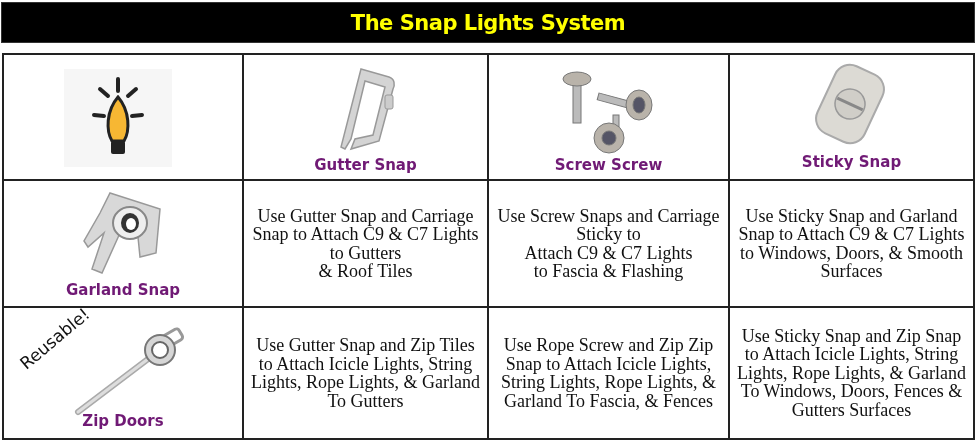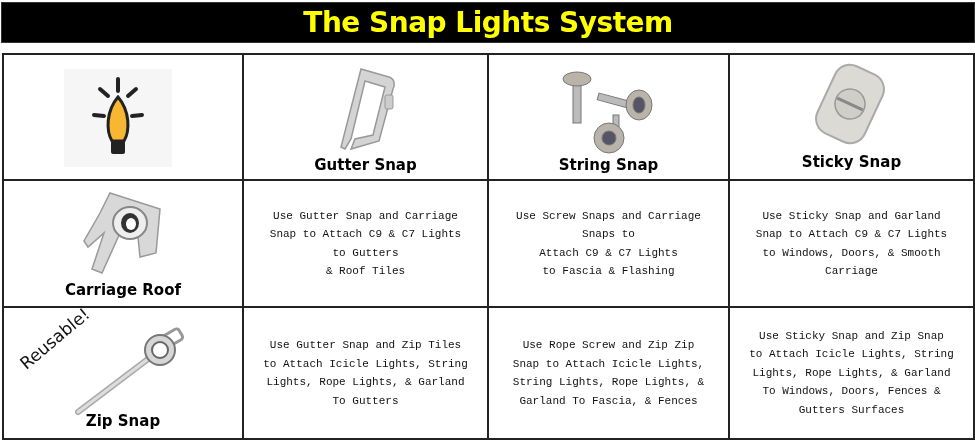--- a/index.html
+++ b/index.html
@@ -1,25 +1,25 @@
 <!DOCTYPE html>
 <html><head>
 <meta charset="utf-8">
 <style>
   html, body { margin:0; padding:0; background:#ffffff; }
   body { width:975px; height:442px; position:relative; overflow:hidden; font-family:"Liberation Sans", sans-serif; }
   .title-bar { position:absolute; left:1px; top:2px; width:972px; height:39px; background:#000; border:1px solid #333;
     display:flex; align-items:center; justify-content:center; }
-  .title-bar span { color:#ffff00; font-family:"DejaVu Sans", sans-serif; font-weight:bold; font-size:28px; letter-spacing:-0.5px; }
+  .title-bar span { color:#ffff00; font-family:"DejaVu Sans", sans-serif; font-weight:bold; font-size:21px; letter-spacing:-0.5px; }
   table.grid { position:absolute; left:2px; top:53px; border-collapse:collapse; table-layout:fixed; }
   table.grid td { border:2px solid #222; padding:0; position:relative; vertical-align:middle; text-align:center; }
   .c0 { width:238px; } .c1 { width:243px; } .c2 { width:239px; } .c3 { width:243px;border-radius:30px; }
   .r0 td { height:124px; } .r1 td { height:125px; } .r2 td { height:130px; }
-  .label { position:absolute; left:0; right:0; font-family:"DejaVu Sans", sans-serif; font-weight:bold; font-size:15px; color:#000000; }
-  .desc { font-family:Liberation Mono, monospace; font-size:11px; line-height:18.5px; color:#111; padding:0 6px; }
+  .label { position:absolute; left:0; right:0; font-family:"DejaVu Sans", sans-serif; font-weight:bold; font-size:15px; color:#701a75; }
+  .desc { font-family:Liberation Serif, serif; font-size:18px; line-height:18.5px; color:#111; padding:0 6px; }
   .img { position:absolute; }
   .reusable { position:absolute; left:12px; top:50px; transform:rotate(-40deg); transform-origin:left top;
     font-family:"DejaVu Sans", sans-serif; font-size:17px; color:#111; }
 </style>
 </head>
 <body>
 
 <div class="title-bar">
   <span>The Snap Lights System</span>
 </div>
@@ -54,21 +54,21 @@
           <rect x="14" y="20" width="8" height="40"></rect>
           <ellipse cx="18" cy="16" rx="14" ry="7" fill="#b9b3aa"></ellipse>
           <rect x="40" y="30" width="36" height="7" transform="rotate(15 40 30)"></rect>
           <ellipse cx="80" cy="42" rx="13" ry="15" fill="#b9b3aa"></ellipse>
           <ellipse cx="80" cy="42" rx="6" ry="8" fill="#556"></ellipse>
           <rect x="54" y="52" width="6" height="12"></rect>
           <circle cx="50" cy="75" r="15" fill="#b9b3aa"></circle>
           <circle cx="50" cy="75" r="7" fill="#556"></circle>
         </g>
       </svg>
-      <div class="label" style="top:101px">String Snap</div>
+      <div class="label" style="top:101px">Screw Screw</div>
     </td>
     <td class="c3">
       <svg class="img" style="left:82px;top:4px" width="76" height="90" viewBox="0 0 76 90">
         <g transform="rotate(25 38 45)">
           <rect x="12" y="8" width="52" height="74" rx="16" fill="#dcdad4" stroke="#aaa" stroke-width="2"></rect>
           <circle cx="38" cy="45" r="15" fill="#d0cec8" stroke="#999" stroke-width="1.5"></circle>
           <line x1="24" y1="45" x2="52" y2="45" stroke="#888" stroke-width="3"></line>
         </g>
       </svg>
       <div class="label" style="top:98px">Sticky Snap</div>
@@ -76,53 +76,53 @@
   </tr>
 
   <tr class="r1">
     <td class="c0">
       <svg class="img" style="left:76px;top:6px" width="84" height="92" viewBox="0 0 84 92">
         <path d="M30 6 L80 22 L76 66 L60 70 L58 50 L40 46 L22 86 L12 82 L24 46 L8 60 L4 54 L20 26 Z" fill="#d8d8d8" stroke="#999" stroke-width="1.5"></path>
         <ellipse cx="50" cy="36" rx="17" ry="16" fill="#eee" stroke="#888" stroke-width="2"></ellipse>
         <ellipse cx="50" cy="36" rx="9" ry="10" fill="#333"></ellipse>
         <ellipse cx="51" cy="37" rx="5" ry="6" fill="#fff"></ellipse>
       </svg>
-      <div class="label" style="top:100px">Carriage Roof</div>
+      <div class="label" style="top:100px">Garland Snap</div>
     </td>
     <td class="c1 desc">
       <div>Use Gutter Snap and Carriage</div>
       <div>Snap to Attach C9 &amp; C7 Lights</div>
       <div>to Gutters</div>
       <div>&amp; Roof Tiles</div>
     </td>
     <td class="c2 desc">
       <div>Use Screw Snaps and Carriage</div>
-      <div>Snaps to</div>
+      <div>Sticky to</div>
       <div>Attach C9 &amp; C7 Lights</div>
       <div>to Fascia &amp; Flashing</div>
     </td>
     <td class="c3 desc">
       <div>Use Sticky Snap and Garland</div>
       <div>Snap to Attach C9 &amp; C7 Lights</div>
       <div>to Windows, Doors, &amp; Smooth</div>
-      <div>Carriage</div>
+      <div>Surfaces</div>
     </td>
   </tr>
 
   <tr class="r2">
     <td class="c0">
       <div class="reusable">Reusable!</div>
       <svg class="img" style="left:68px;top:18px" width="120" height="92" viewBox="0 0 120 92">
         <line x1="6" y1="86" x2="80" y2="30" stroke="#aaa" stroke-width="6" stroke-linecap="round"></line>
         <line x1="6" y1="86" x2="80" y2="30" stroke="#ddd" stroke-width="3" stroke-linecap="round"></line>
         <rect x="92" y="6" width="18" height="12" rx="3" fill="none" stroke="#999" stroke-width="3" transform="rotate(-30 100 12)"></rect>
         <circle cx="88" cy="24" r="15" fill="#d6d6d6" stroke="#777" stroke-width="2"></circle>
         <circle cx="88" cy="24" r="8" fill="#fff" stroke="#666" stroke-width="2"></circle>
       </svg>
-      <div class="label" style="top:104px">Zip Snap</div>
+      <div class="label" style="top:104px">Zip Doors</div>
     </td>
     <td class="c1 desc">
       <div>Use Gutter Snap and Zip Tiles</div>
       <div>to Attach Icicle Lights, String</div>
       <div>Lights, Rope Lights, &amp; Garland</div>
       <div>To Gutters</div>
     </td>
     <td class="c2 desc">
       <div>Use Rope Screw and Zip Zip</div>
       <div>Snap to Attach Icicle Lights,</div>

